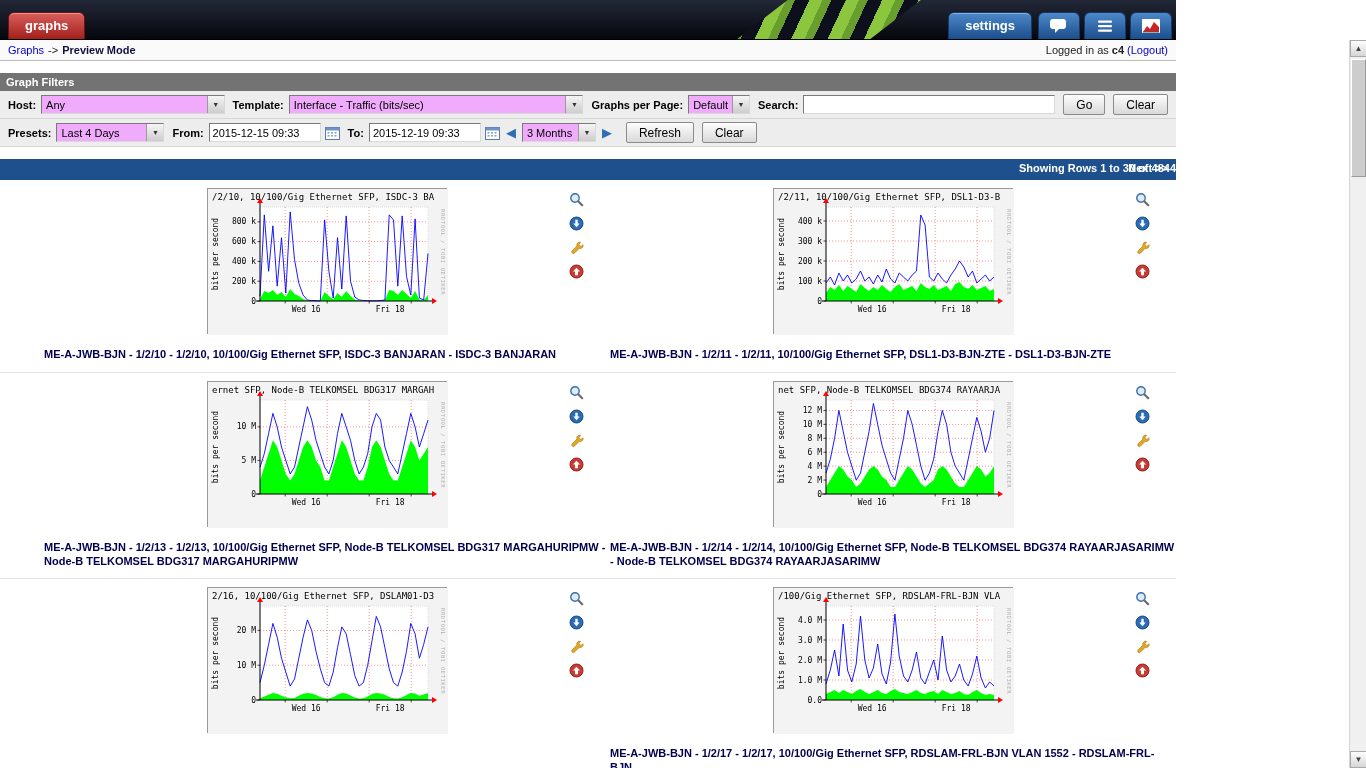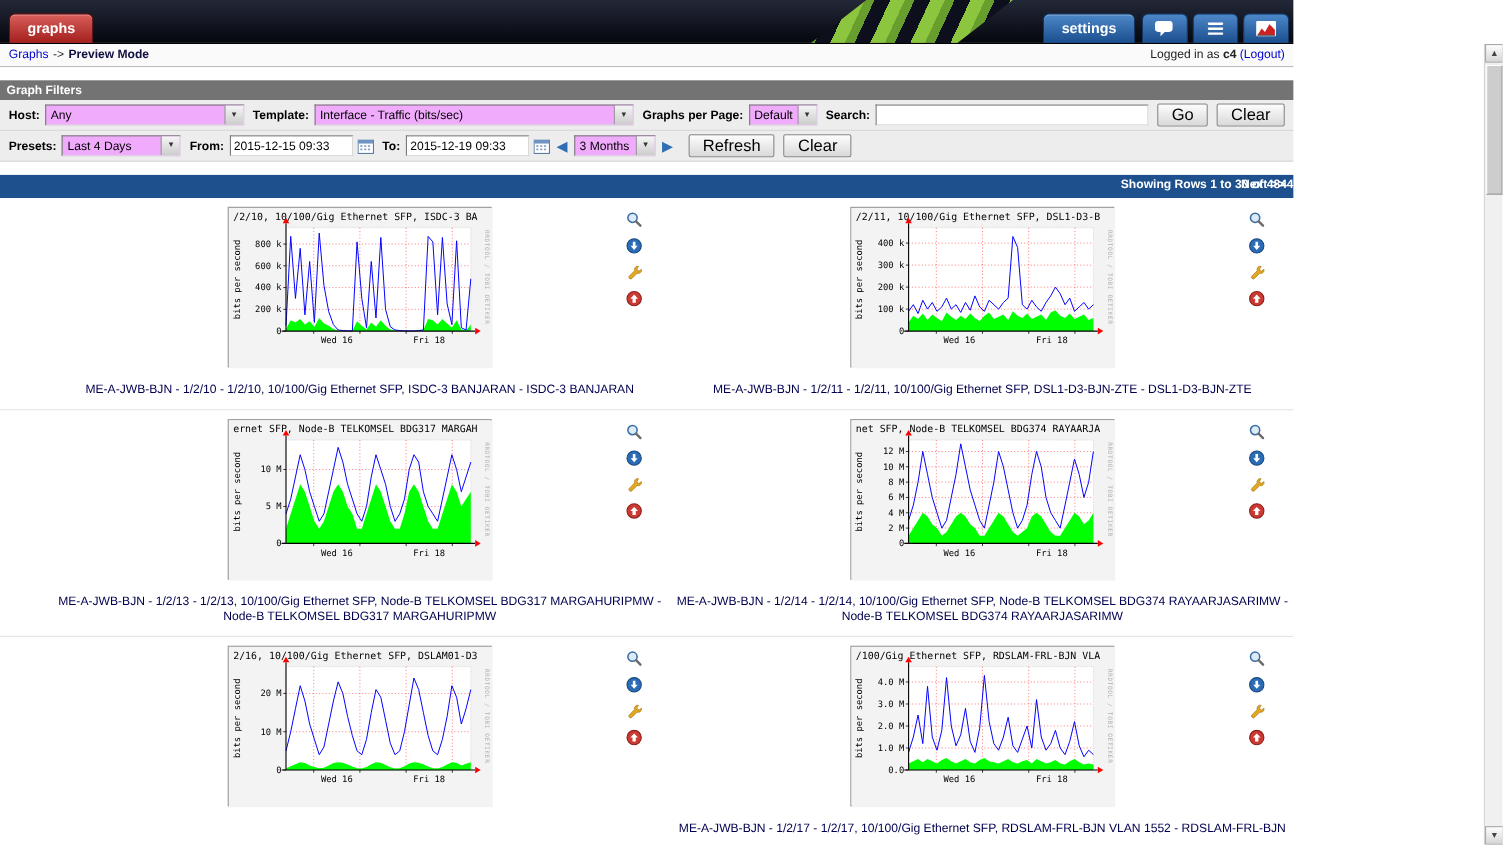--- a/index.html
+++ b/index.html
@@ -29,37 +29,37 @@
   .filters-title { height:18px; background:#737373; color:#fff; font-weight:bold; font-size:11px; display:flex; align-items:center; padding-left:6px; }
   .filter-row { background:#ededed; border-bottom:1px solid #d6d6d6; height:28px; display:flex; align-items:center; padding:0 8px; font-size:11px; }
   .flabel { font-weight:bold; margin:0 5px 0 8px; white-space:nowrap; }
   .flabel:first-child { margin-left:0; }
   .sel { display:inline-flex; align-items:center; height:19px; background:#f0abfc; border:1px solid; border-color:#7a7a7a #d9d9d9 #d9d9d9 #7a7a7a; cursor:pointer; }
   .sel .txt { padding:0 4px; font-size:11px; white-space:nowrap; overflow:hidden; flex:1; }
   .sel .arrow-btn { width:17px; align-self:stretch; background:linear-gradient(#f5f5f5,#cdcdcd); border-left:1px solid #9a9a9a; font-size:7px; color:#333; display:flex; align-items:center; justify-content:center; }
   .w-host{width:188px} .w-template{width:302px} .w-gpp{width:62px} .w-presets{width:108px} .w-shift{width:74px}
   .text-input { height:19px; border:1px solid; border-color:#7a7a7a #d9d9d9 #d9d9d9 #7a7a7a; font-size:11px; padding:0 3px; font-family:"Liberation Sans",sans-serif; }
   .w-search{width:258px} .w-date{width:112px}
-  .btn { height:21px; padding:0 12px; font-size:15px; background:linear-gradient(#fdfdfd,#d9d9d9); border:1px solid #8a8a8a; border-radius:2px; cursor:pointer; font-family:"Liberation Sans",sans-serif; margin-left:8px;text-align:right; }
+  .btn { height:21px; padding:0 12px; font-size:12px; background:linear-gradient(#fdfdfd,#d9d9d9); border:1px solid #8a8a8a; border-radius:2px; cursor:pointer; font-family:"Liberation Sans",sans-serif; margin-left:8px;text-align:right; }
   .cal { margin-left:4px; cursor:pointer; display:inline-flex; }
   .shift-arrow { color:#2f6eb5; font-size:13px; margin:0 6px; cursor:pointer; line-height:1; }
 
   
   .pagebar { margin-top:12px; height:21px; background:#1d508d; position:relative; color:#fff; font-weight:bold; font-size:11px; }
   .pagebar .center-text { position:absolute; left:0; right:0; top:3px; text-align:right; }
   .pagebar .next-link { position:absolute; right:8px; top:3px; color:#fff; cursor:pointer; text-decoration:none; }
 
   
   .graph-row { display:flex; border-bottom:1px solid #e4e4e4;padding-left:44px; }
   .graph-cell { flex:1; position:relative; padding:8px 0 10px; }
   .cell-inner { display:flex; justify-content:center; }
   .rrd-box { width:240px; height:146px; border:1px solid #999; background:#f3f3f3; cursor:pointer; }
   .graph-icons { position:absolute; right:26px; top:12px; display:flex; flex-direction:column; gap:9px; align-items:center; }
   .gicon { cursor:pointer; display:inline-flex; }
-  .graph-caption { margin:14px auto 0; max-width:640px; text-align:center; font-weight:normal; font-size:11px; color:#00004f; line-height:1.25; }
+  .graph-caption { margin:14px auto 0; max-width:640px; font-weight:bold; font-size:11px; color:#00004f; line-height:1.25; }
 
   
   .vscroll { position:absolute; right:0; top:40px; bottom:0; width:17px; background:#f0f0f0; border-left:1px solid #d5d5d5; }
   .sb-btn { position:absolute; left:0; width:17px; height:17px; background:linear-gradient(#fdfdfd,#d6d6d6); border:1px solid #a9a9a9; font-size:8px; color:#444; display:flex; align-items:center; justify-content:center; cursor:pointer; }
   .sb-up { top:0; }
   .sb-down { bottom:0; }
   .sb-thumb { position:absolute; left:1px; top:19px; width:15px; height:118px; background:#cdcdcd; border:1px solid #9a9a9a; border-top-color:#fff; border-left-color:#fff; cursor:grab; }
 </style>
 </head>
 <body>

